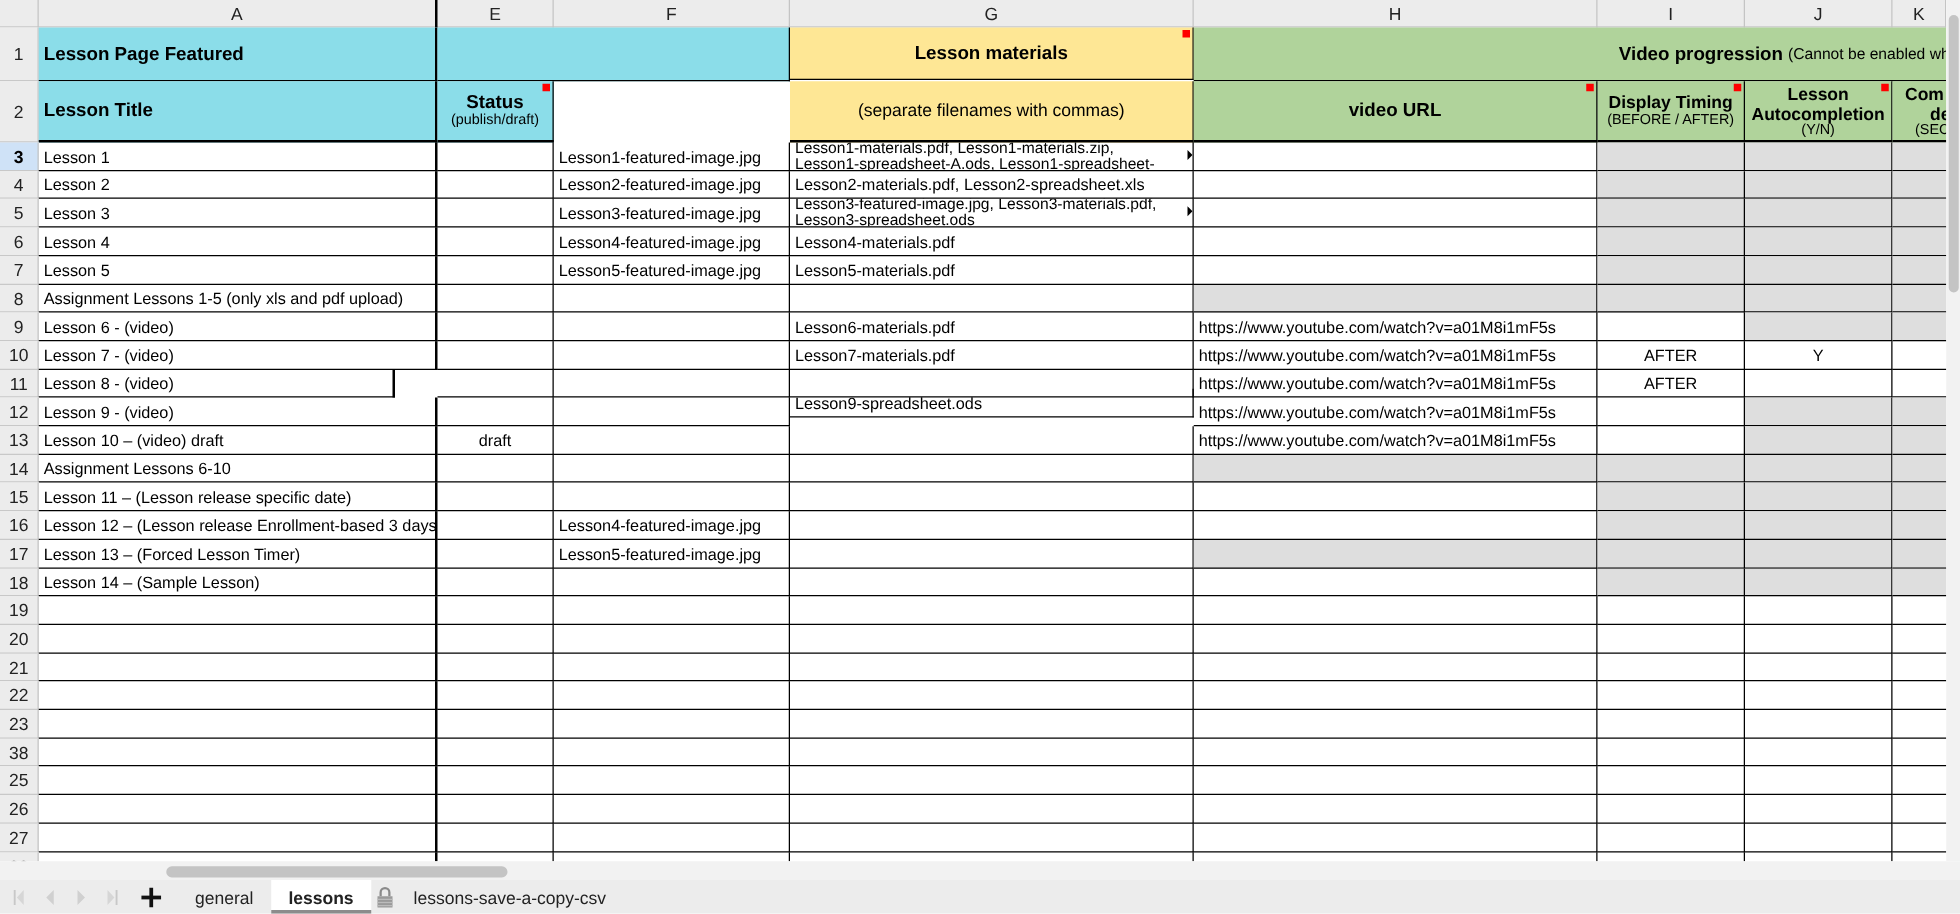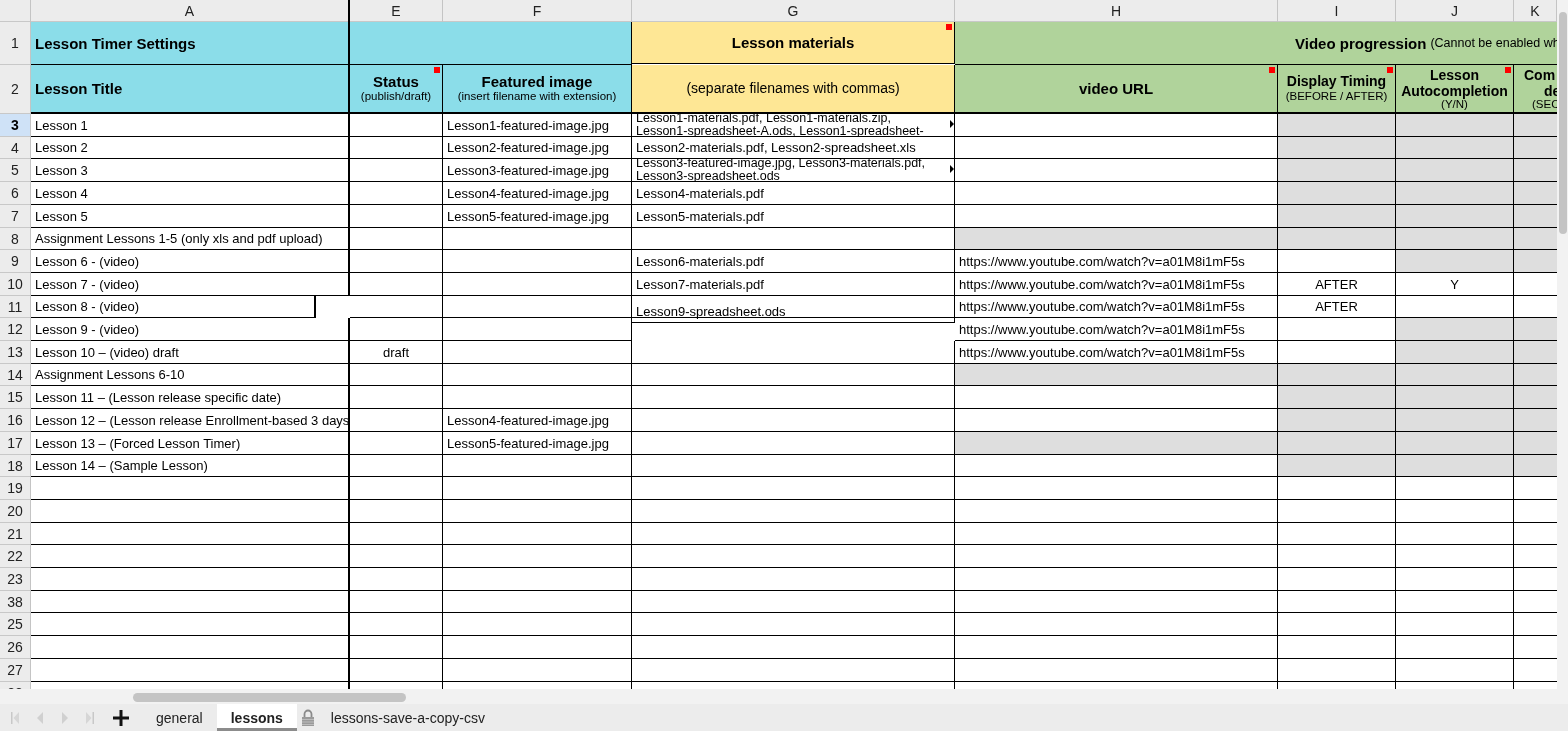--- a/index.html
+++ b/index.html
@@ -62,44 +62,40 @@
       <div class="col-h" style="left: 443px; width: 189px;">F</div>
       <div class="col-h" style="left: 632px; width: 323px;">G</div>
       <div class="col-h" style="left: 955px; width: 323px;">H</div>
       <div class="col-h" style="left: 1278px; width: 118px;">I</div>
       <div class="col-h" style="left: 1396px; width: 118px;">J</div>
       <div class="col-h" style="left: 1514px; width: 43px;">K</div>
     </div>
 
   <div class="row-h" style="top:22px;height:43px;">1</div>
   <div class="cell hdr-blue thickR" style="left:31px;top:22px;width:319px;height:43px;border-bottom:1px solid #000;">
-    <span class="hdr-title">Lesson Timer Settings</span>
+    <span class="hdr-title">Lesson Page Featured</span>
   </div>
   <div class="cell hdr-blue" style="left:350px;top:22px;width:282px;height:43px;"></div>
   <div class="cell hdr-yellow center" style="left:632px;top:22px;width:323px;height:42px;">
     <span class="hdr-title">Lesson materials</span>
     <span class="comment-mark"></span>
   </div>
   <div class="cell hdr-green" style="left:955px;top:22px;width:602px;height:43px;padding-left:340px;border-right:none;">
     <span class="hdr-title">Video progression</span>
     <span style="font-size:12.5px;margin-left:4px;">(Cannot be enabled whi</span>
   </div>
 
   <div class="row-h" style="top:65px;height:49px;">2</div>
   <div class="cell hdr-blue thickR thick-bottom" style="left:31px;top:65px;width:319px;height:49px;">
     <span class="hdr-title">Lesson Title</span>
   </div>
   <div class="cell hdr-blue hdr2 thick-bottom" style="left:350px;top:65px;width:93px;height:49px;">
     <span class="main">Status</span>
     <span class="sub">(publish/draft)</span>
     <span class="comment-mark"></span>
-  </div>
-  <div class="cell hdr-blue hdr2 thick-bottom" style="left:443px;top:65px;width:189px;height:49px;">
-    <span class="main">Featured image</span>
-    <span class="sub">(insert filename with extension)</span>
   </div>
   <div class="cell hdr-yellow hdr2 thick-bottom" style="left:632px;top:65px;width:323px;height:49px;">
     <span style="font-size:14px;">(separate filenames with commas)</span>
   </div>
   <div class="cell hdr-green hdr2 thick-bottom" style="left:1278px;top:65px;width:118px;height:49px;">
     <span class="main" style="font-size:14px;">Display Timing</span>
     <span class="sub">(BEFORE / AFTER)</span>
     <span class="comment-mark"></span>
   </div>
   <div class="cell hdr-green hdr2 thick-bottom" style="left:955px;top:65px;width:323px;height:49px;">
@@ -255,21 +251,21 @@
         <span>AFTER</span>
       </div>
       <div class="cell center" style="left: 1396px; top: 296px; width: 118px; height: 22px;"></div>
       <div class="cell " style="left: 1514px; top: 296px; width: 60px; height: 22px;"></div>
       <div class="row-h" style="top: 318px; height: 23px;">12</div>
       <div class="cell thickR" style="left: 31px; top: 318px; width: 319px; height: 23px;">
         <span>Lesson 9 - (video)</span>
       </div>
       <div class="cell center" style="left: 350px; top: 318px; width: 93px; height: 23px;"></div>
       <div class="cell " style="left: 443px; top: 318px; width: 189px; height: 23px;"></div>
-      <div class="cell " style="left: 632px; top: 300px; width: 323px; height: 23px; align-items: center;">
+      <div class="cell " style="left: 632px; top: 311px; width: 323px; height: 23px; align-items: center;">
         <span>Lesson9-spreadsheet.ods</span>
       </div>
       <div class="cell " style="left: 955px; top: 318px; width: 323px; height: 23px;">
         <span>https://www.youtube.com/watch?v=a01M8i1mF5s</span>
       </div>
       <div class="cell center" style="left: 1278px; top: 318px; width: 118px; height: 23px;"></div>
       <div class="cell center gray" style="left: 1396px; top: 318px; width: 118px; height: 23px;"></div>
       <div class="cell  gray" style="left: 1514px; top: 318px; width: 60px; height: 23px;"></div>
       <div class="row-h" style="top: 341px; height: 23px;">13</div>
       <div class="cell thickR" style="left: 31px; top: 341px; width: 319px; height: 23px;">

